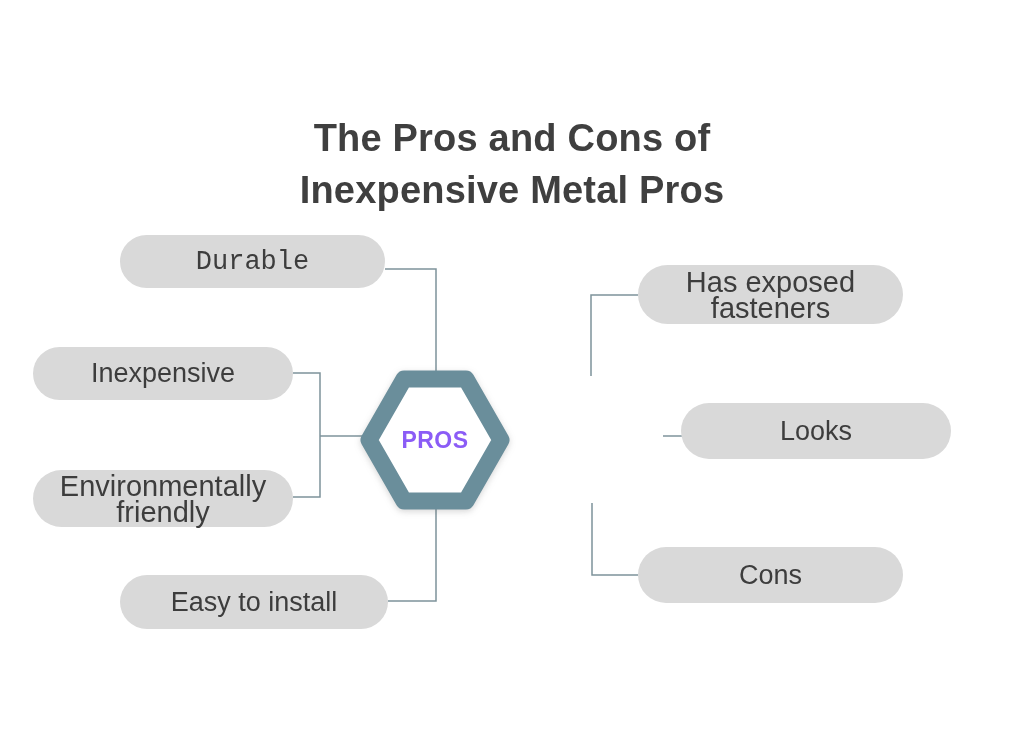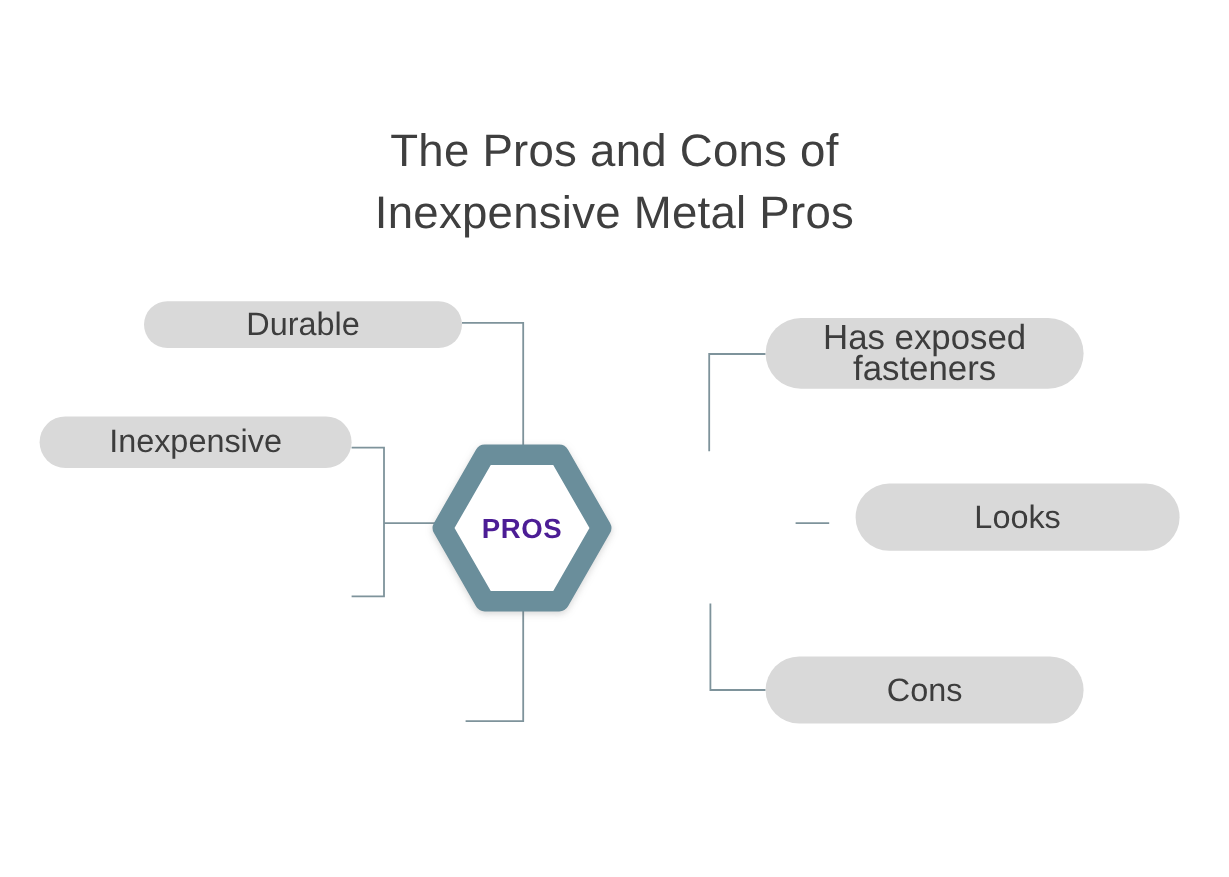--- a/index.html
+++ b/index.html
@@ -5,58 +5,58 @@
   html,body{margin:0;padding:0;background:#ffffff;}
   .canvas{
     position:relative;
     width:1024px;height:731px;
     background:#ffffff;
     font-family:"Liberation Sans", sans-serif;
     overflow:hidden;
   }
   .title{
     position:absolute;left:0;right:0;top:100px;
-    margin:0;text-align:center;
-    font-size:38px;line-height:52px;font-weight:normal;
+    margin:12px;text-align:center;
+    font-size:38px;line-height:52px;font-weight:bold;
     color:var(--text,#3f3f3f);
     letter-spacing:0.2px;
   }
   .title span{display:block;}
   .connectors{position:absolute;left:0;top:0;width:1024px;height:731px;}
   .connectors path{stroke:var(--line,#7e939b);stroke-width:1.5;fill:none;}
   .pill{
     position:absolute;
     background:var(--pill,#d9d9d9);
     border-radius:40px;
     display:flex;align-items:center;justify-content:center;
     color:#3d3d3d;font-size:27px;
     text-align:center;
   }
   .pill.small{font-size:29px;line-height:26px;white-space:pre-line;}
-  .pill-durable   {left:120px;top:251px;width:265px;height:39px;}
-  .pill-inexpensive{left:33px;top:347px;width:260px;height:43px;}
+  .pill-durable   {left:120px;top:235px;width:265px;height:53px;font-family:Liberation Mono, monospace;}
+  .pill-inexpensive{left:33px;top:347px;width:260px;height:53px;}
   .pill-env       {left:33px;top:470px;width:260px;height:57px;}
   .pill-easy      {left:120px;top:575px;width:268px;height:54px;}
   .pill-fasteners {left:638px;top:265px;width:265px;height:59px;}
-  .pill-looks     {left:713px;top:403px;width:270px;height:56px;}
+  .pill-looks     {left:681px;top:403px;width:270px;height:56px;}
   .pill-noisy     {left:638px;top:547px;width:265px;height:56px;}
   .hex{
     position:absolute;width:154px;height:144px;
   }
   .hex svg{
     position:absolute;left:0;top:0;
     filter:drop-shadow(0 2px 3px rgba(90,90,90,0.25));
   }
   .hex svg polygon{fill:#ffffff;stroke:var(--accent,#6a8e9b);stroke-width:17;stroke-linejoin:round;}
   .hex-pros{left:358px;top:368px;}
   .hex-cons{left:512px;top:368px;}
   .hex-label{
     position:absolute;left:0;right:0;top:0;bottom:0;
     display:flex;align-items:center;justify-content:center;
-    font-size:23px;font-weight:bold;color:#4c1d95;
+    font-size:23px;font-weight:bold;color:#8b5cf6;
     letter-spacing:0.5px;
   }
 </style>
 </head>
 <body>
 
 <div class="canvas">
 
   <h1 class="title">
     <span>The Pros and Cons of</span>
@@ -68,20 +68,23 @@
     <path d="M293 373 H320 V497 H293"></path>
     <path d="M320 436 H366"></path>
     <path d="M388 601 H436 V503"></path>
     <path d="M638 295 H591 V376"></path>
     <path d="M663 436 H691"></path>
     <path d="M638 575 H592 V503"></path>
   </svg>
 
   <div class="pill pill-durable">Durable</div>
   <div class="pill pill-inexpensive">Inexpensive</div>
+  <div class="pill pill-env small">Environmentally
+friendly</div>
+  <div class="pill pill-easy">Easy to install</div>
 
   <div class="pill pill-fasteners small">Has exposed
 fasteners</div>
   <div class="pill pill-looks">Looks</div>
   <div class="pill pill-noisy">Cons</div>
 
   <div class="hex hex-pros">
     <svg width="154" height="144" viewBox="0 0 154 144" xmlns="http://www.w3.org/2000/svg">
       <polygon points="11,72 46,11 108,11 143,72 108,133 46,133"></polygon>
     </svg>

